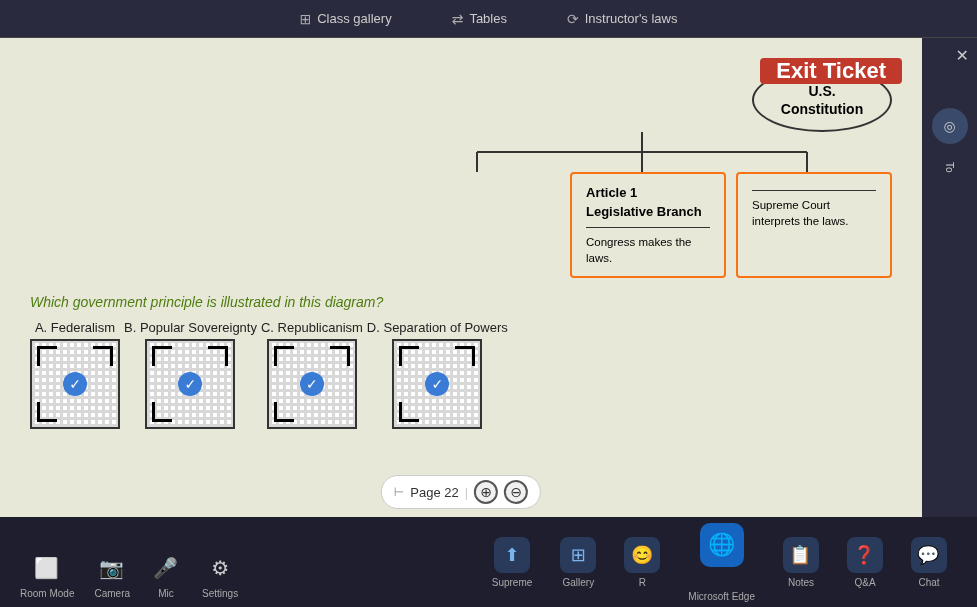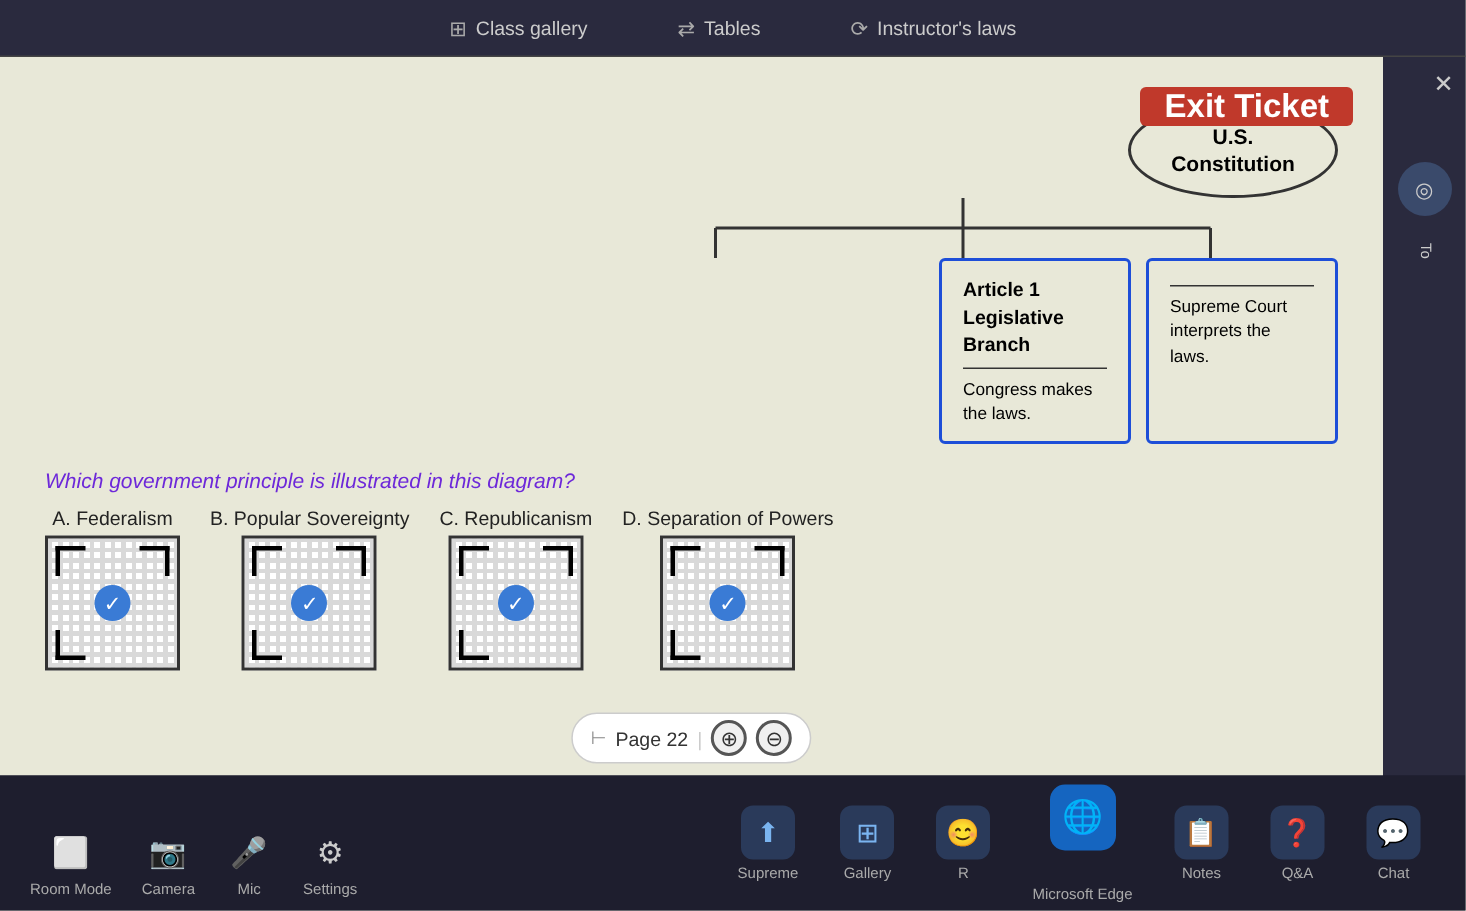--- a/index.html
+++ b/index.html
@@ -92,24 +92,24 @@
     }
 
     
     .articles-row {
       display: flex;
       gap: 10px;
       margin-top: 0;
     }
 
     .article-box {
-      border: 2px solid #1d4ed8;
+      border: 2px solid #f97316;
       border-radius: 4px;
       padding: 10px 14px;
-      width: 128px;
+      width: 156px;
       background: #e8e8d8;
       font-size: 12px;
       line-height: 1.4;
     }
     .article-title {
       font-weight: bold;
       font-size: 13px;
       margin-bottom: 4px;
     }
     .article-divider {
@@ -118,28 +118,28 @@
       margin: 6px 0;
     }
     .article-desc {
       font-size: 11.5px;
     }
 
     
     .question-text {
       margin-top: 16px;
       font-size: 14px;
-      color: #6d28d9;
+      color: #4d7c0f;
       font-style: italic;
     }
 
     
     .answers-row {
       display: flex;
-      gap: 20px;
+      gap: 4px;
       margin-top: 10px;
       align-items: flex-start;
     }
     .answer-option {
       display: flex;
       flex-direction: column;
       align-items: center;
       gap: 4px;
     }
     .answer-label {

